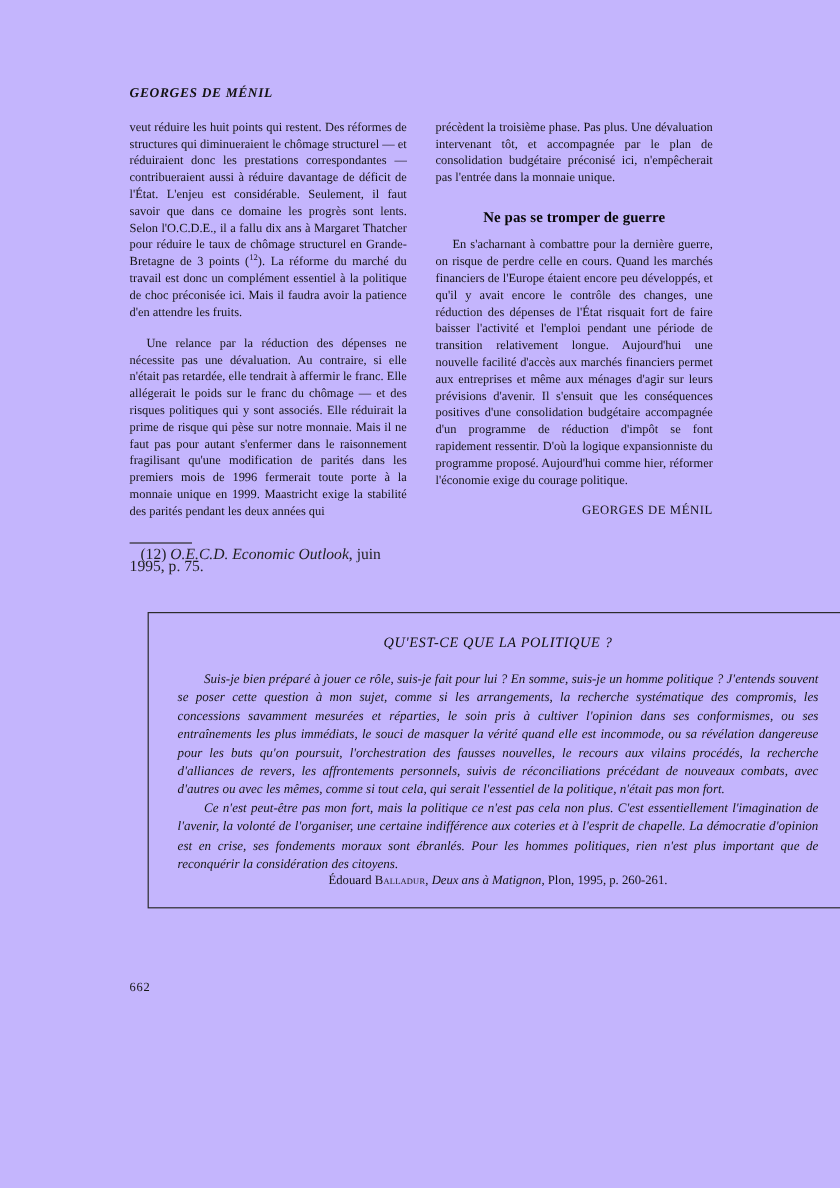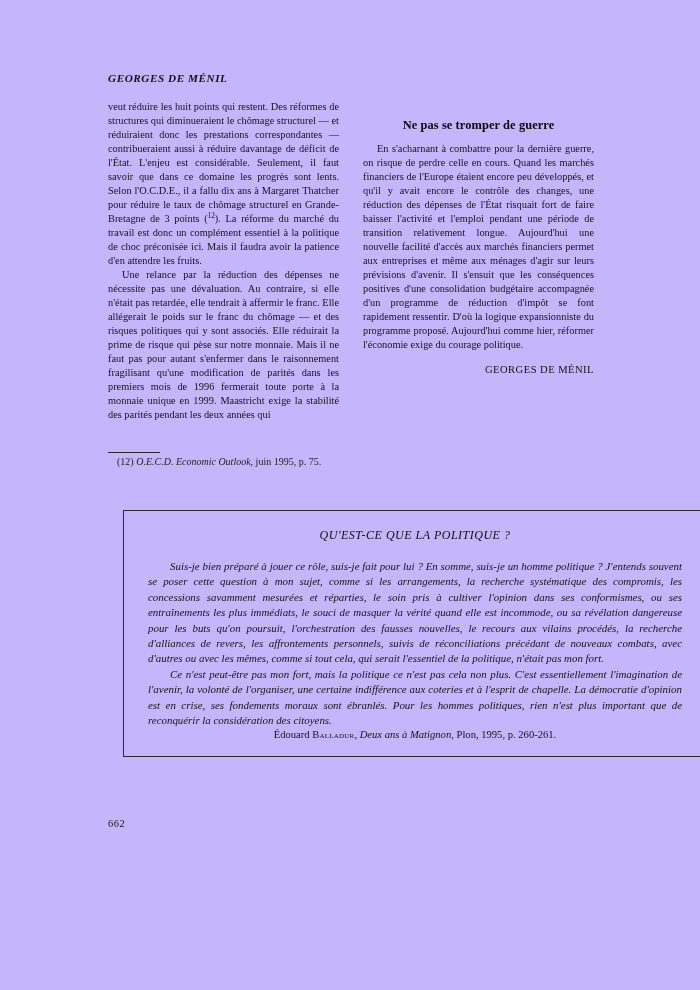--- a/index.html
+++ b/index.html
@@ -55,21 +55,21 @@
     line-height: 14.0px;
     text-align: justify;
     text-justify: inter-word;
     hyphens: manual;
     color: #141414;
   }
   .col p.indent {
     text-indent: 14px;
   }
   .col p + p {
-    margin-top: 0;
+    margin-top: 12px;
   }
 
   .sec-head {
     margin: 18px 0 9px 0;
     font-size: 12.4px;
     font-weight: bold;
     line-height: 15px;
     color: #080808;
     letter-spacing: 0.1px;
     text-align: center;
@@ -96,21 +96,21 @@
     top: 452px;
     width: 231px;
   }
   .footnote-rule {
     width: 52px;
     height: 0;
     border-top: 0.9px solid #2a2a2a;
     margin-bottom: 4px;
   }
   .footnote {
-    font-size: 10px;
+    font-size: 13px;
     line-height: 10px;
     color: #1f1f1f;
     text-indent: 9px;
   }
   .footnote i {
     font-style: italic;
   }
 
   
   .quote-box {
@@ -176,20 +176,21 @@
   <div class="running-head">GEORGES DE MÉNIL</div>
 
   <div class="columns">
 
     <div class="col">
       <p><span>veut réduire les huit points qui restent. Des réformes de structures qui diminueraient le chômage structurel — et réduiraient donc les prestations correspondantes — contribueraient aussi à réduire davantage de déficit de l'État. L'enjeu est considérable. Seulement, il faut savoir que dans ce domaine les progrès sont lents. Selon l'O.C.D.E., il a fallu dix ans à Margaret Thatcher pour réduire le taux de chômage structurel en Grande-Bretagne de 3 points (</span><sup class="fnref">12</sup><span>). La réforme du marché du travail est donc un complément essentiel à la politique de choc préconisée ici. Mais il faudra avoir la patience d'en attendre les fruits.</span></p>
       <p class="indent">Une relance par la réduction des dépenses ne nécessite pas une dévaluation. Au contraire, si elle n'était pas retardée, elle tendrait à affermir le franc. Elle allégerait le poids sur le franc du chômage — et des risques politiques qui y sont associés. Elle réduirait la prime de risque qui pèse sur notre monnaie. Mais il ne faut pas pour autant s'enfermer dans le raisonnement fragilisant qu'une modification de parités dans les premiers mois de 1996 fermerait toute porte à la monnaie unique en 1999. Maastricht exige la stabilité des parités pendant les deux années qui</p>
     </div>
 
     <div class="col">
+      <p>précèdent la troisième phase. Pas plus. Une dévaluation intervenant tôt, et accompagnée par le plan de consolidation budgétaire préconisé ici, n'empêcherait pas l'entrée dans la monnaie unique.</p>
       <h2 class="sec-head">Ne pas se tromper de guerre</h2>
       <p class="indent">En s'acharnant à combattre pour la dernière guerre, on risque de perdre celle en cours. Quand les marchés financiers de l'Europe étaient encore peu développés, et qu'il y avait encore le contrôle des changes, une réduction des dépenses de l'État risquait fort de faire baisser l'activité et l'emploi pendant une période de transition relativement longue. Aujourd'hui une nouvelle facilité d'accès aux marchés financiers permet aux entreprises et même aux ménages d'agir sur leurs prévisions d'avenir. Il s'ensuit que les conséquences positives d'une consolidation budgétaire accompagnée d'un programme de réduction d'impôt se font rapidement ressentir. D'où la logique expansionniste du programme proposé. Aujourd'hui comme hier, réformer l'économie exige du courage politique.</p>
       <div class="byline">GEORGES DE MÉNIL</div>
     </div>
 
   </div>
 
   <div class="footnote-zone">
     <div class="footnote-rule"></div>
     <div class="footnote"><span>(12)</span> <i>O.E.C.D. Economic Outlook</i><span>, juin 1995, p. 75.</span></div>

